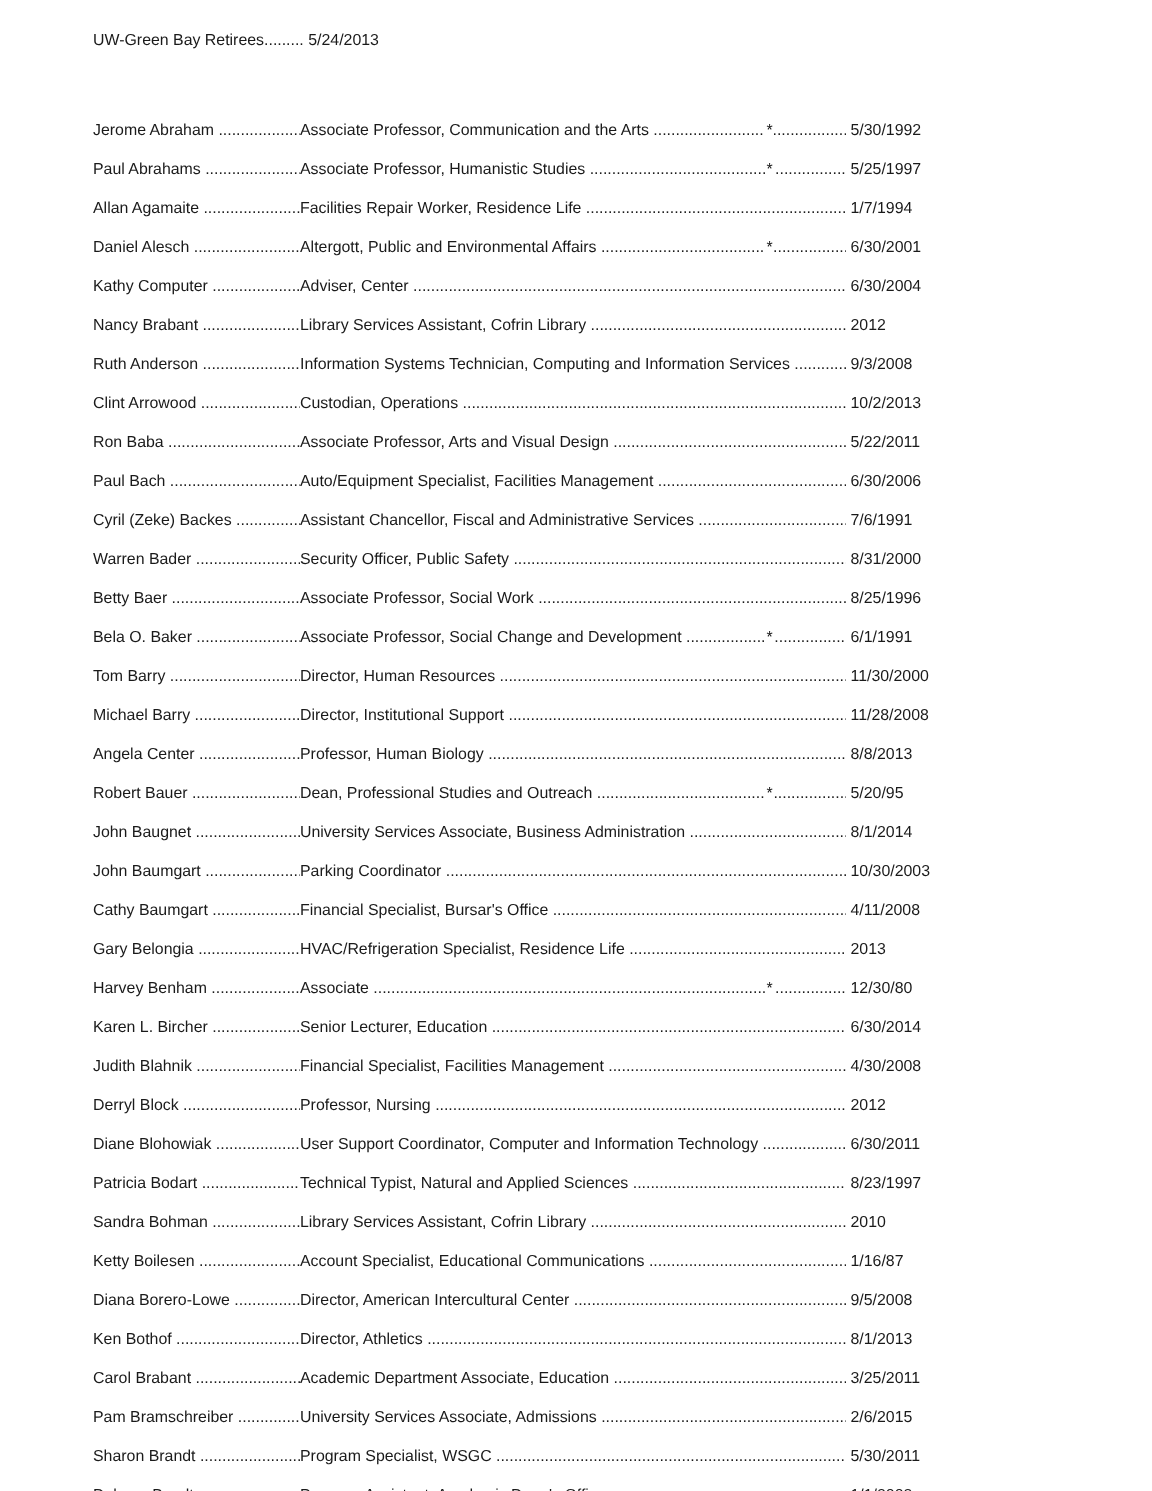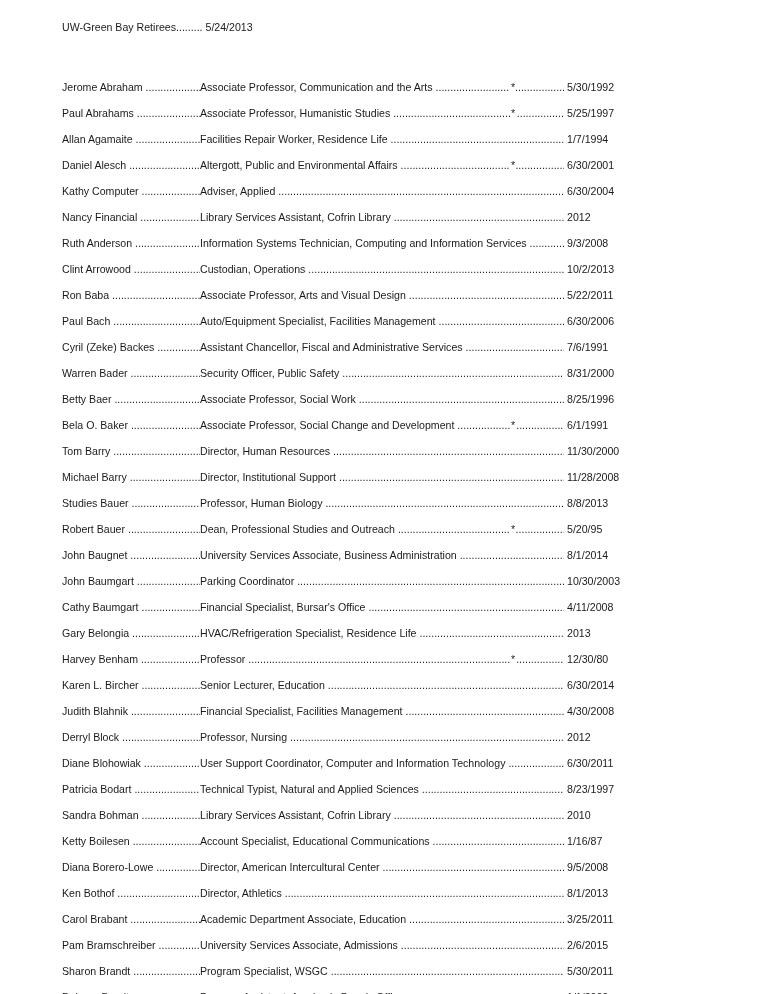--- a/index.html
+++ b/index.html
@@ -40,25 +40,25 @@
       <span class="date">1/7/1994</span>
     </div>
     <div class="row">
       <span class="name"><span>Daniel Alesch</span> ........................................................................................................................................................................................................</span>
       <span class="title"><span>Altergott, Public and Environmental Affairs</span> ........................................................................................................................................................................................................</span>
       <span class="date">6/30/2001</span>
       <span style="position: absolute; left: 448px; background: rgb(255, 255, 255); padding: 0px 1px;">*</span>
     </div>
     <div class="row">
       <span class="name"><span>Kathy Computer</span> ........................................................................................................................................................................................................</span>
-      <span class="title"><span>Adviser, Applied</span> ........................................................................................................................................................................................................</span>
+      <span class="title"><span>Adviser, Center</span> ........................................................................................................................................................................................................</span>
       <span class="date">6/30/2004</span>
     </div>
     <div class="row">
-      <span class="name"><span>Nancy Financial</span> ........................................................................................................................................................................................................</span>
+      <span class="name"><span>Nancy Brabant</span> ........................................................................................................................................................................................................</span>
       <span class="title"><span>Library Services Assistant, Cofrin Library</span> ........................................................................................................................................................................................................</span>
       <span class="date">2012</span>
     </div>
     <div class="row">
       <span class="name"><span>Ruth Anderson</span> ........................................................................................................................................................................................................</span>
       <span class="title"><span>Information Systems Technician, Computing and Information Services</span> ........................................................................................................................................................................................................</span>
       <span class="date">9/3/2008</span>
     </div>
     <div class="row">
       <span class="name"><span>Clint Arrowood</span> ........................................................................................................................................................................................................</span>
@@ -100,21 +100,21 @@
       <span class="name"><span>Tom Barry</span> ........................................................................................................................................................................................................</span>
       <span class="title"><span>Director, Human Resources</span> ........................................................................................................................................................................................................</span>
       <span class="date">11/30/2000</span>
     </div>
     <div class="row">
       <span class="name"><span>Michael Barry</span> ........................................................................................................................................................................................................</span>
       <span class="title"><span>Director, Institutional Support</span> ........................................................................................................................................................................................................</span>
       <span class="date">11/28/2008</span>
     </div>
     <div class="row">
-      <span class="name"><span>Studies Bauer</span> ........................................................................................................................................................................................................</span>
+      <span class="name"><span>Angela Center</span> ........................................................................................................................................................................................................</span>
       <span class="title"><span>Professor, Human Biology</span> ........................................................................................................................................................................................................</span>
       <span class="date">8/8/2013</span>
     </div>
     <div class="row">
       <span class="name"><span>Robert Bauer</span> ........................................................................................................................................................................................................</span>
       <span class="title"><span>Dean, Professional Studies and Outreach</span> ........................................................................................................................................................................................................</span>
       <span class="date">5/20/95</span>
       <span style="position: absolute; left: 448px; background: rgb(255, 255, 255); padding: 0px 1px;">*</span>
     </div>
     <div class="row">
@@ -132,21 +132,21 @@
       <span class="title"><span>Financial Specialist, Bursar's Office</span> ........................................................................................................................................................................................................</span>
       <span class="date">4/11/2008</span>
     </div>
     <div class="row">
       <span class="name"><span>Gary Belongia</span> ........................................................................................................................................................................................................</span>
       <span class="title"><span>HVAC/Refrigeration Specialist, Residence Life</span> ........................................................................................................................................................................................................</span>
       <span class="date">2013</span>
     </div>
     <div class="row">
       <span class="name"><span>Harvey Benham</span> ........................................................................................................................................................................................................</span>
-      <span class="title"><span>Professor</span> ........................................................................................................................................................................................................</span>
+      <span class="title"><span>Associate</span> ........................................................................................................................................................................................................</span>
       <span class="date">12/30/80</span>
       <span style="position: absolute; left: 448px; background: rgb(255, 255, 255); padding: 0px 1px;">*</span>
     </div>
     <div class="row">
       <span class="name"><span>Karen L. Bircher</span> ........................................................................................................................................................................................................</span>
       <span class="title"><span>Senior Lecturer, Education</span> ........................................................................................................................................................................................................</span>
       <span class="date">6/30/2014</span>
     </div>
     <div class="row">
       <span class="name"><span>Judith Blahnik</span> ........................................................................................................................................................................................................</span>

